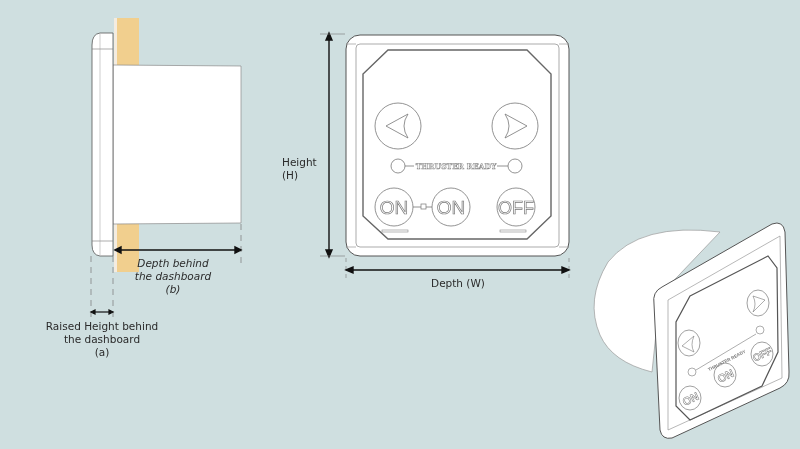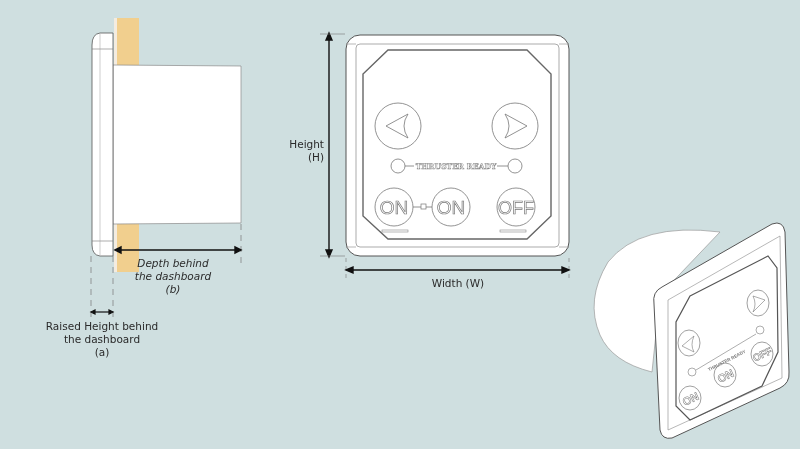--- a/index.html
+++ b/index.html
@@ -121,17 +121,17 @@
 <div class="lbl" style="left:128px;top:257px;width:90px;font-style:italic;">
   <div>Depth behind</div>
   <div>the dashboard</div>
   <div>(b)</div>
 </div>
 <div class="lbl" style="left:42px;top:320px;width:120px;">
   <div>Raised Height behind</div>
   <div>the dashboard</div>
   <div>(a)</div>
 </div>
-<div class="lbl" style="left:282px;top:138px;width:42px;text-align:right;">
+<div class="lbl" style="left:282px;top:156px;width:42px;text-align:left;">
   <div>Height</div>
   <div>(H)</div>
 </div>
-<div class="lbl" style="left:418px;top:277px;width:80px;">Width (W)</div>
+<div class="lbl" style="left:418px;top:277px;width:80px;">Depth (W)</div>
 
 </body></html>

